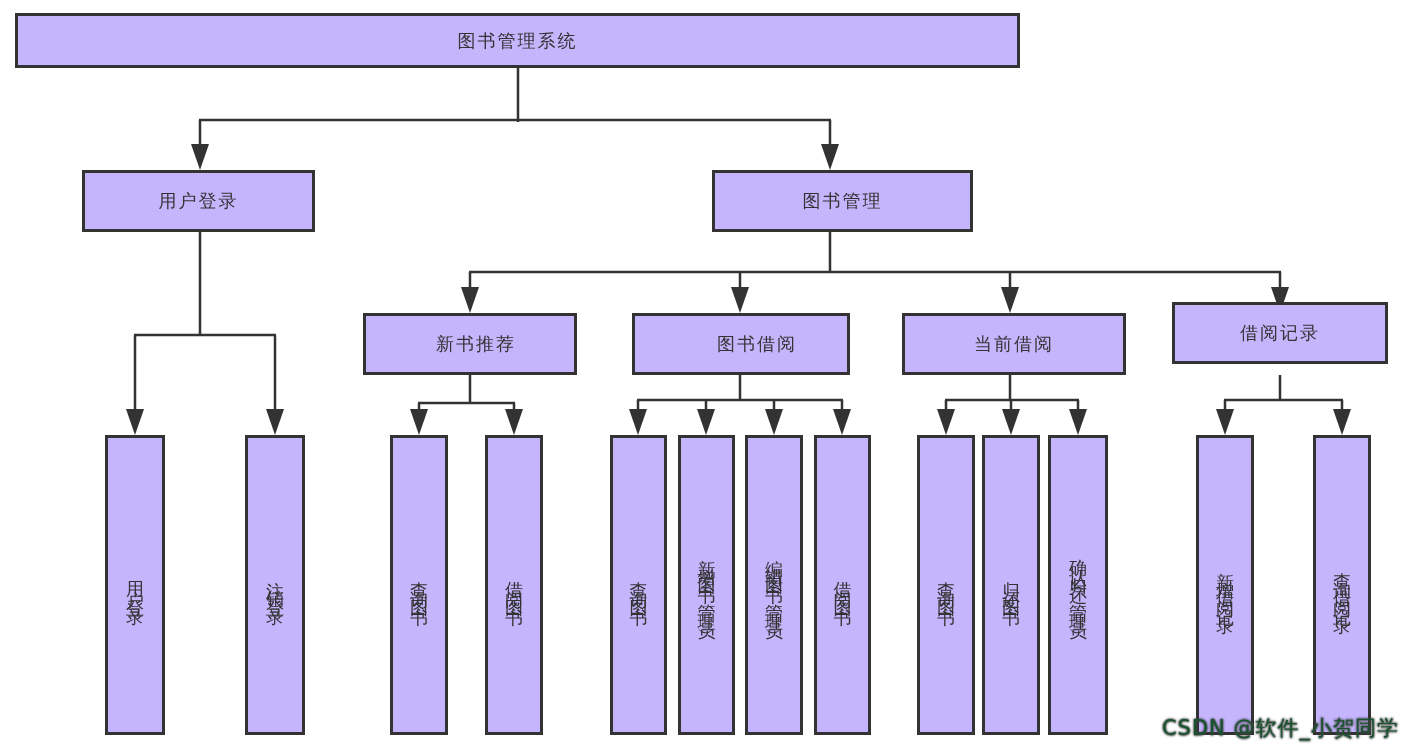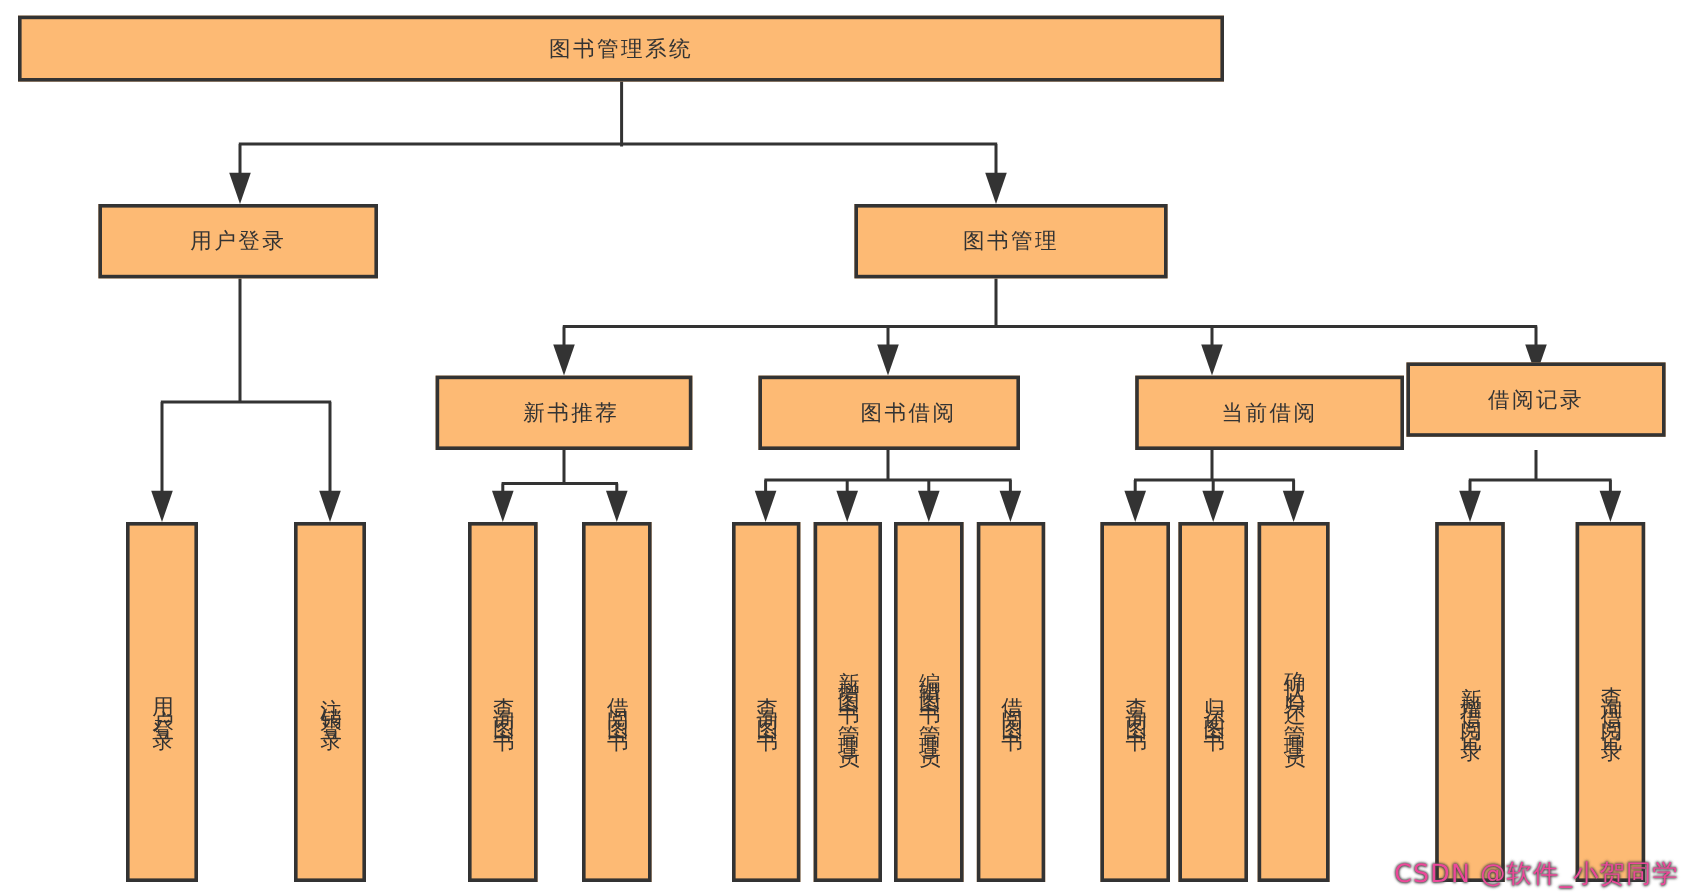--- a/index.html
+++ b/index.html
@@ -3,32 +3,32 @@
 <meta charset="utf-8">
 <style>
   html,body { margin:0; padding:0; background:#ffffff; }
   .canvas {
     position:relative; width:1405px; height:747px; background:#ffffff;
     font-family:"DejaVu Sans","Liberation Sans",sans-serif; color:#333333;
     overflow:hidden;
   }
   .connectors { position:absolute; left:0; top:0; z-index:0; }
   .node {
-    position:absolute; background:#fdba74; border:3px solid #333333;
+    position:absolute; background:#c4b5fd; border:3px solid #333333;
     box-sizing:border-box; display:flex; align-items:center; justify-content:center;
     z-index:1;
   }
   .h-node .lbl { font-size:18px; letter-spacing:2px; white-space:nowrap; }
   .v-node .lbl {
     writing-mode:vertical-rl; text-orientation:mixed;
     font-size:18px; letter-spacing:9px; line-height:1.1; white-space:nowrap;
   }
   .watermark {
     position:absolute; right:6px; bottom:5px; z-index:2;
-    font-size:21px; color:#ec4899; letter-spacing:1px; white-space:nowrap;
+    font-size:21px; color:#14532d; letter-spacing:1px; white-space:nowrap;
     text-shadow:0 1px 2px rgba(70,70,70,.9), 0 -1px 2px rgba(70,70,70,.55),
                 1px 0 2px rgba(70,70,70,.55), -1px 0 2px rgba(70,70,70,.55);
   }
 </style>
 </head>
 <body>
 
 <div class="canvas">
 
   <svg class="connectors" width="1405" height="747" viewBox="0 0 1405 747">
@@ -72,21 +72,21 @@
   <div class="node h-node" style="left:712px;top:170px;width:261px;height:62px;">
     <span class="lbl">图书管理</span>
   </div>
 
   <div class="node h-node" style="left:363px;top:313px;width:214px;height:62px;padding-left:12px;">
     <span class="lbl">新书推荐</span>
   </div>
   <div class="node h-node" style="left:632px;top:313px;width:218px;height:62px;padding-left:32px;">
     <span class="lbl">图书借阅</span>
   </div>
-  <div class="node h-node" style="left:902px;top:313px;width:224px;height:62px;margin-left:44px;">
+  <div class="node h-node" style="left:902px;top:313px;width:224px;height:62px;">
     <span class="lbl">当前借阅</span>
   </div>
   <div class="node h-node" style="left:1172px;top:302px;width:216px;height:62px;">
     <span class="lbl">借阅记录</span>
   </div>
 
   <div class="node v-node" style="left:105px;top:435px;width:60px;height:300px;">
     <span class="lbl">用户登录</span>
   </div>
   <div class="node v-node" style="left:245px;top:435px;width:60px;height:300px;">

